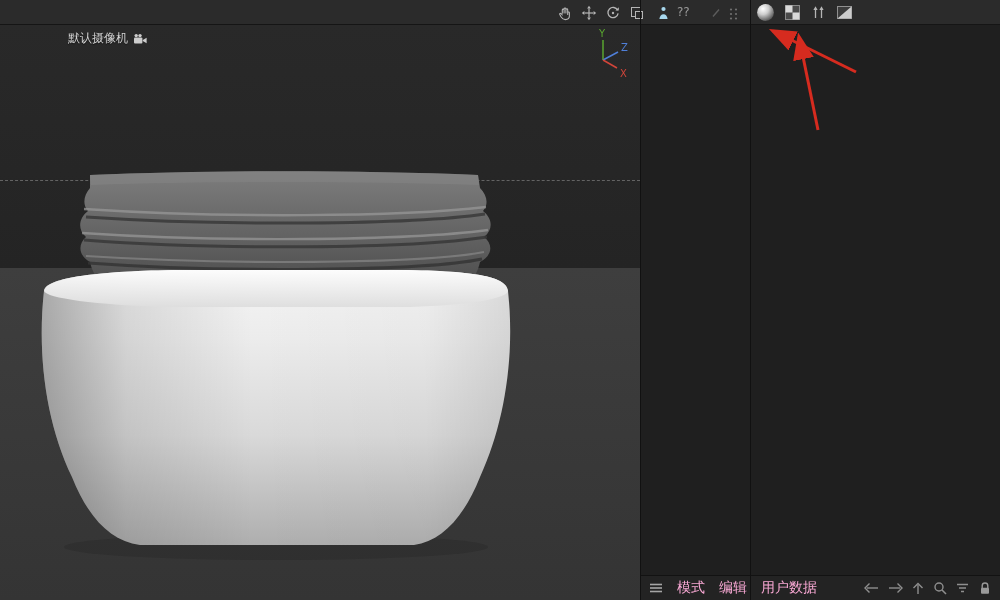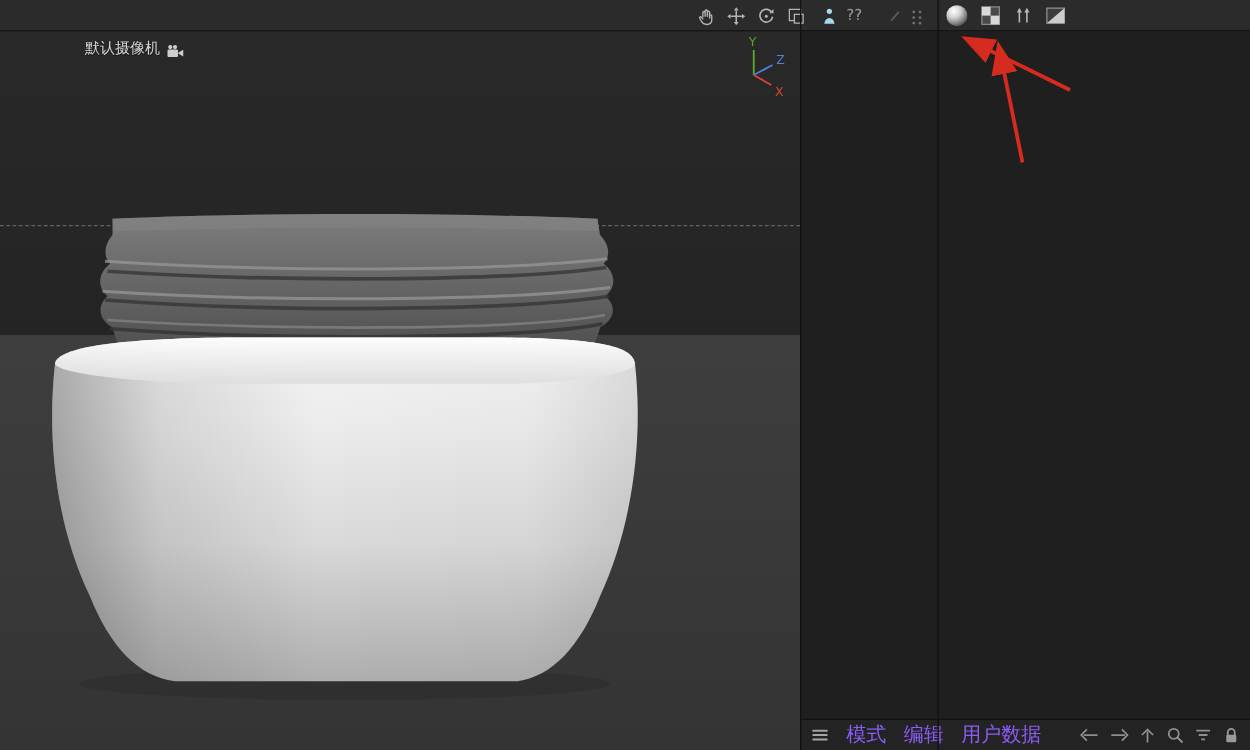--- a/index.html
+++ b/index.html
@@ -19,35 +19,35 @@
   .obj-label{color:#9a9a9a;font-size:12px;line-height:19px;}
   .mat-header{position:absolute;left:756px;top:3px;display:flex;align-items:center;gap:9px;height:19px;}
   .grip{position:absolute;left:727px;top:6px;}
   
   .viewport{position:absolute;left:0;top:25px;width:640px;height:575px;overflow:hidden;z-index:5;}
   .vp-sky{position:absolute;left:0;top:0;width:100%;height:243px;background:linear-gradient(180deg,#292929,#242424);}
   .vp-floor{position:absolute;left:0;top:243px;width:100%;height:332px;background:linear-gradient(180deg,#3e3e3e,#343434);}
   .vp-dash{position:absolute;left:0;top:155px;width:100%;height:0;border-top:1px dashed rgba(175,175,175,.45);}
   .jar-svg{position:absolute;left:0;top:0;}
   .camera-label{
-    position:absolute;left:68px;top:5px;display:flex;align-items:flex-end;gap:5px;
+    position:absolute;left:68px;top:5px;display:flex;align-items:center;gap:5px;
     color:#d4d4d4;font-size:12px;cursor:pointer;text-shadow:0 1px 1px rgba(0,0,0,.6);
   }
   .axis-gizmo{position:absolute;right:6px;top:2px;}
   
   .divider-v{position:absolute;top:0;bottom:0;width:1px;background:#111;z-index:30;}
   .object-panel{position:absolute;left:641px;top:25px;width:109px;height:575px;background:#1f1f1f;}
   .material-panel{position:absolute;left:751px;top:25px;width:249px;height:550px;background:#1f1f1f;}
   
   .bottom-bar{
     position:absolute;left:641px;top:575px;width:359px;height:25px;background:#232323;
     border-top:1px solid #121212;box-sizing:border-box;display:flex;align-items:center;
     padding:0 8px;gap:14px;z-index:25;
   }
-  .menu-item{color:#8b5cf6;font-size:16px;cursor:pointer;white-space:nowrap;}
+  .menu-item{color:#f9a8d4;font-size:14px;cursor:pointer;white-space:nowrap;}
   .bb-right{margin-left:auto;display:flex;align-items:center;gap:9px;}
   .bb-icon{display:flex;align-items:center;justify-content:center;cursor:pointer;}
   
   .annot{position:absolute;left:0;top:0;z-index:60;pointer-events:none;}
 </style>
 </head>
 <body>
 
 <div class="topbar">
 

